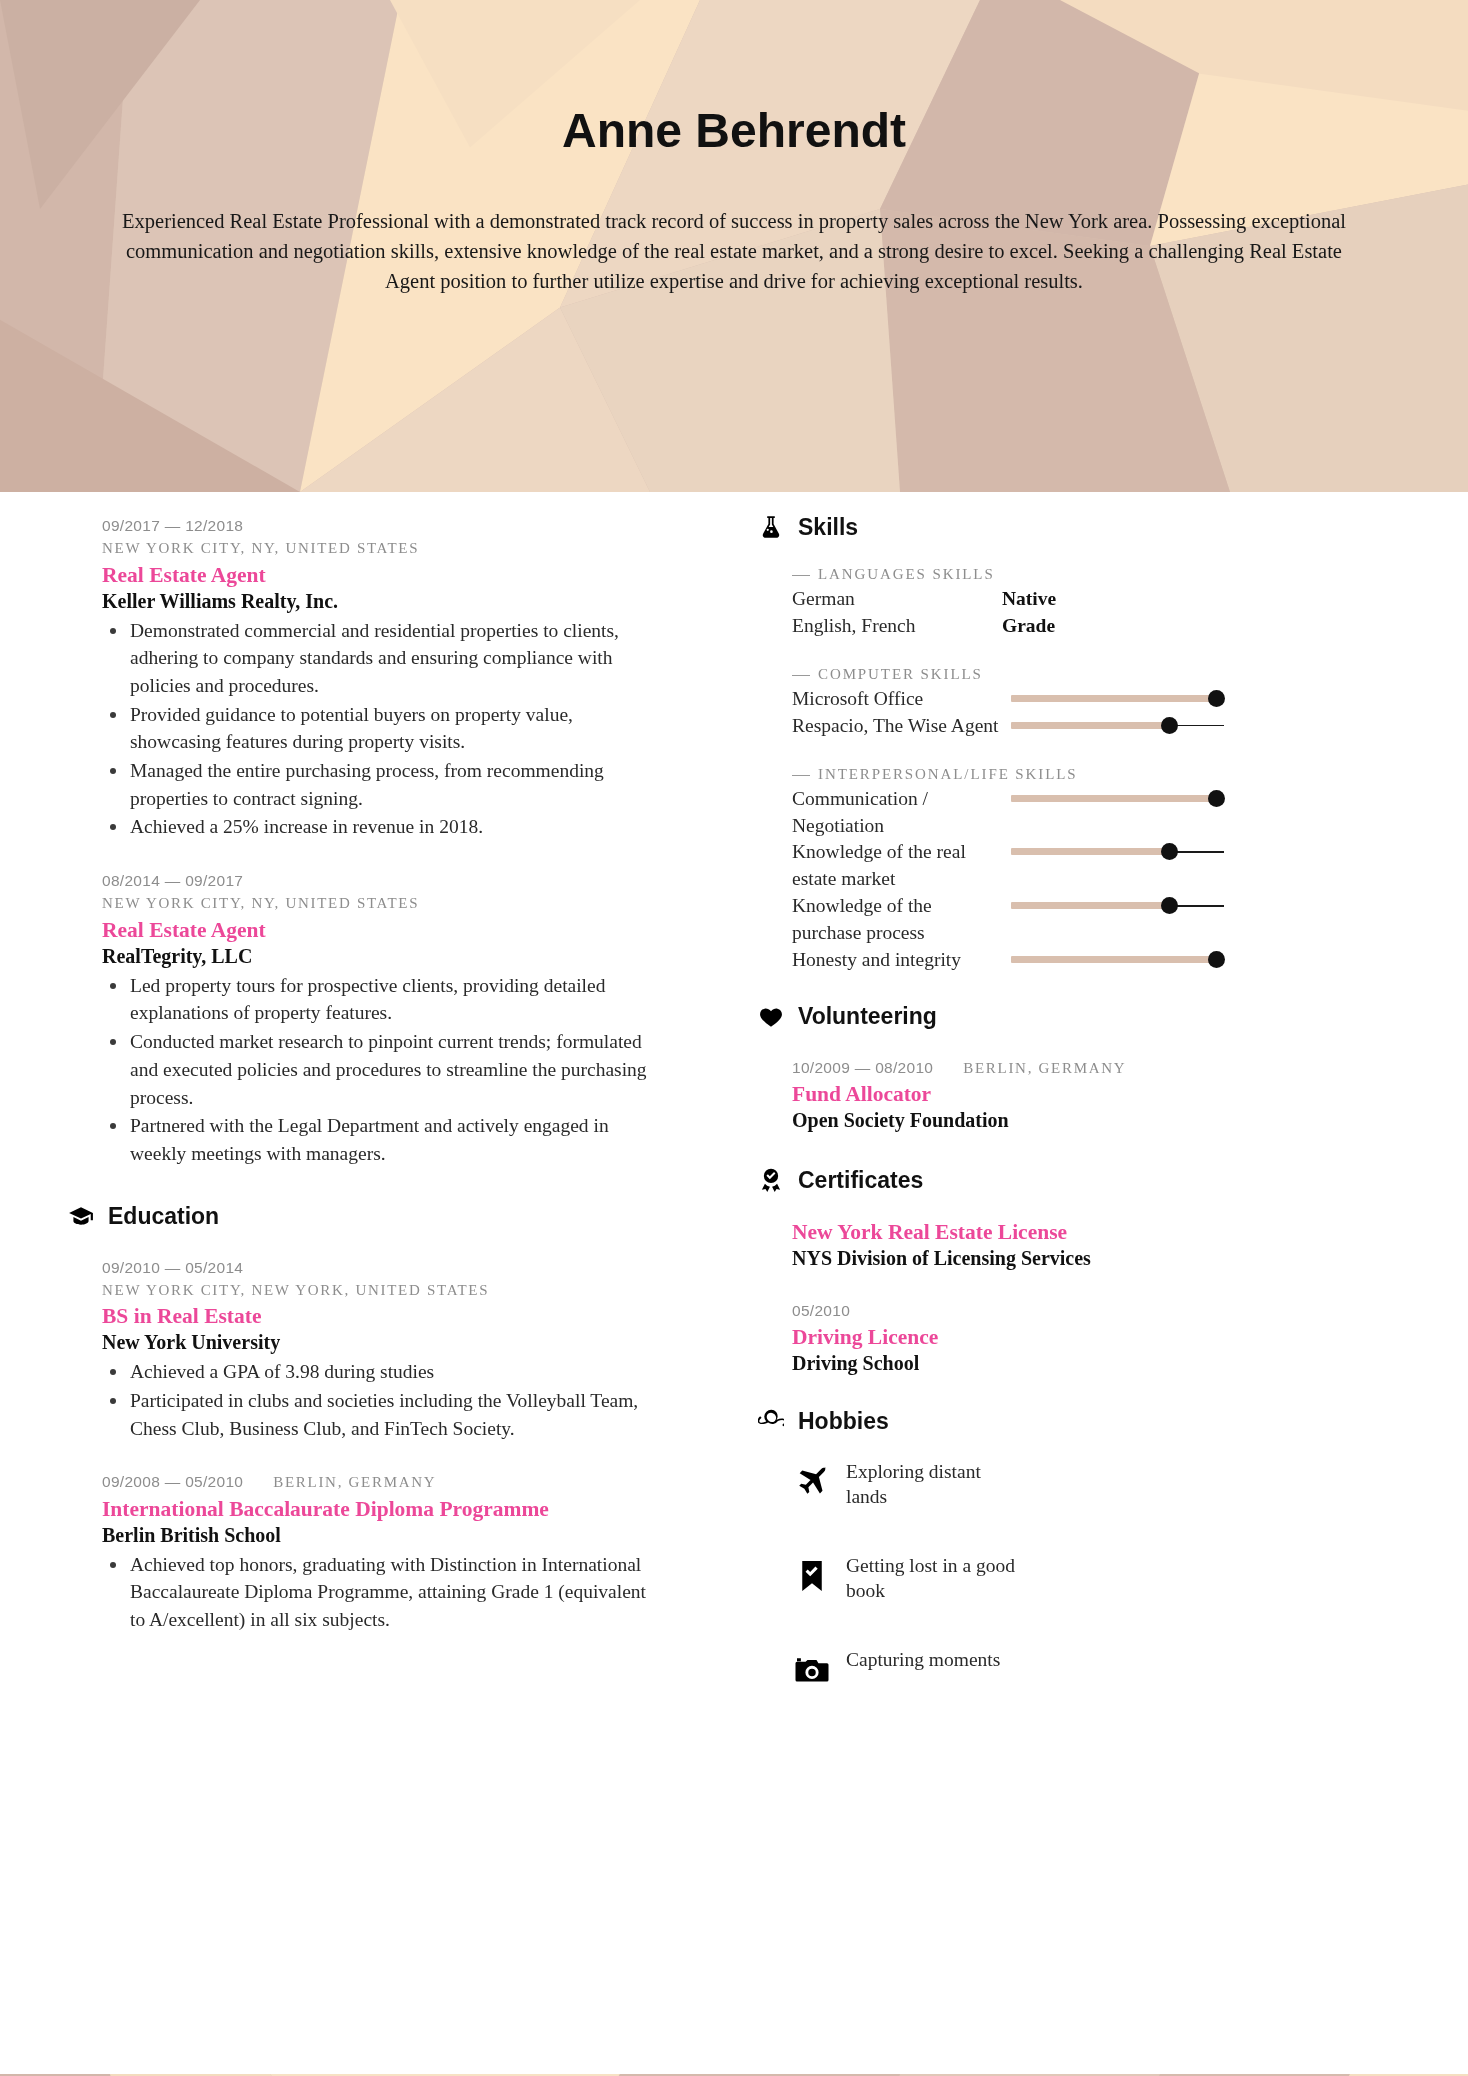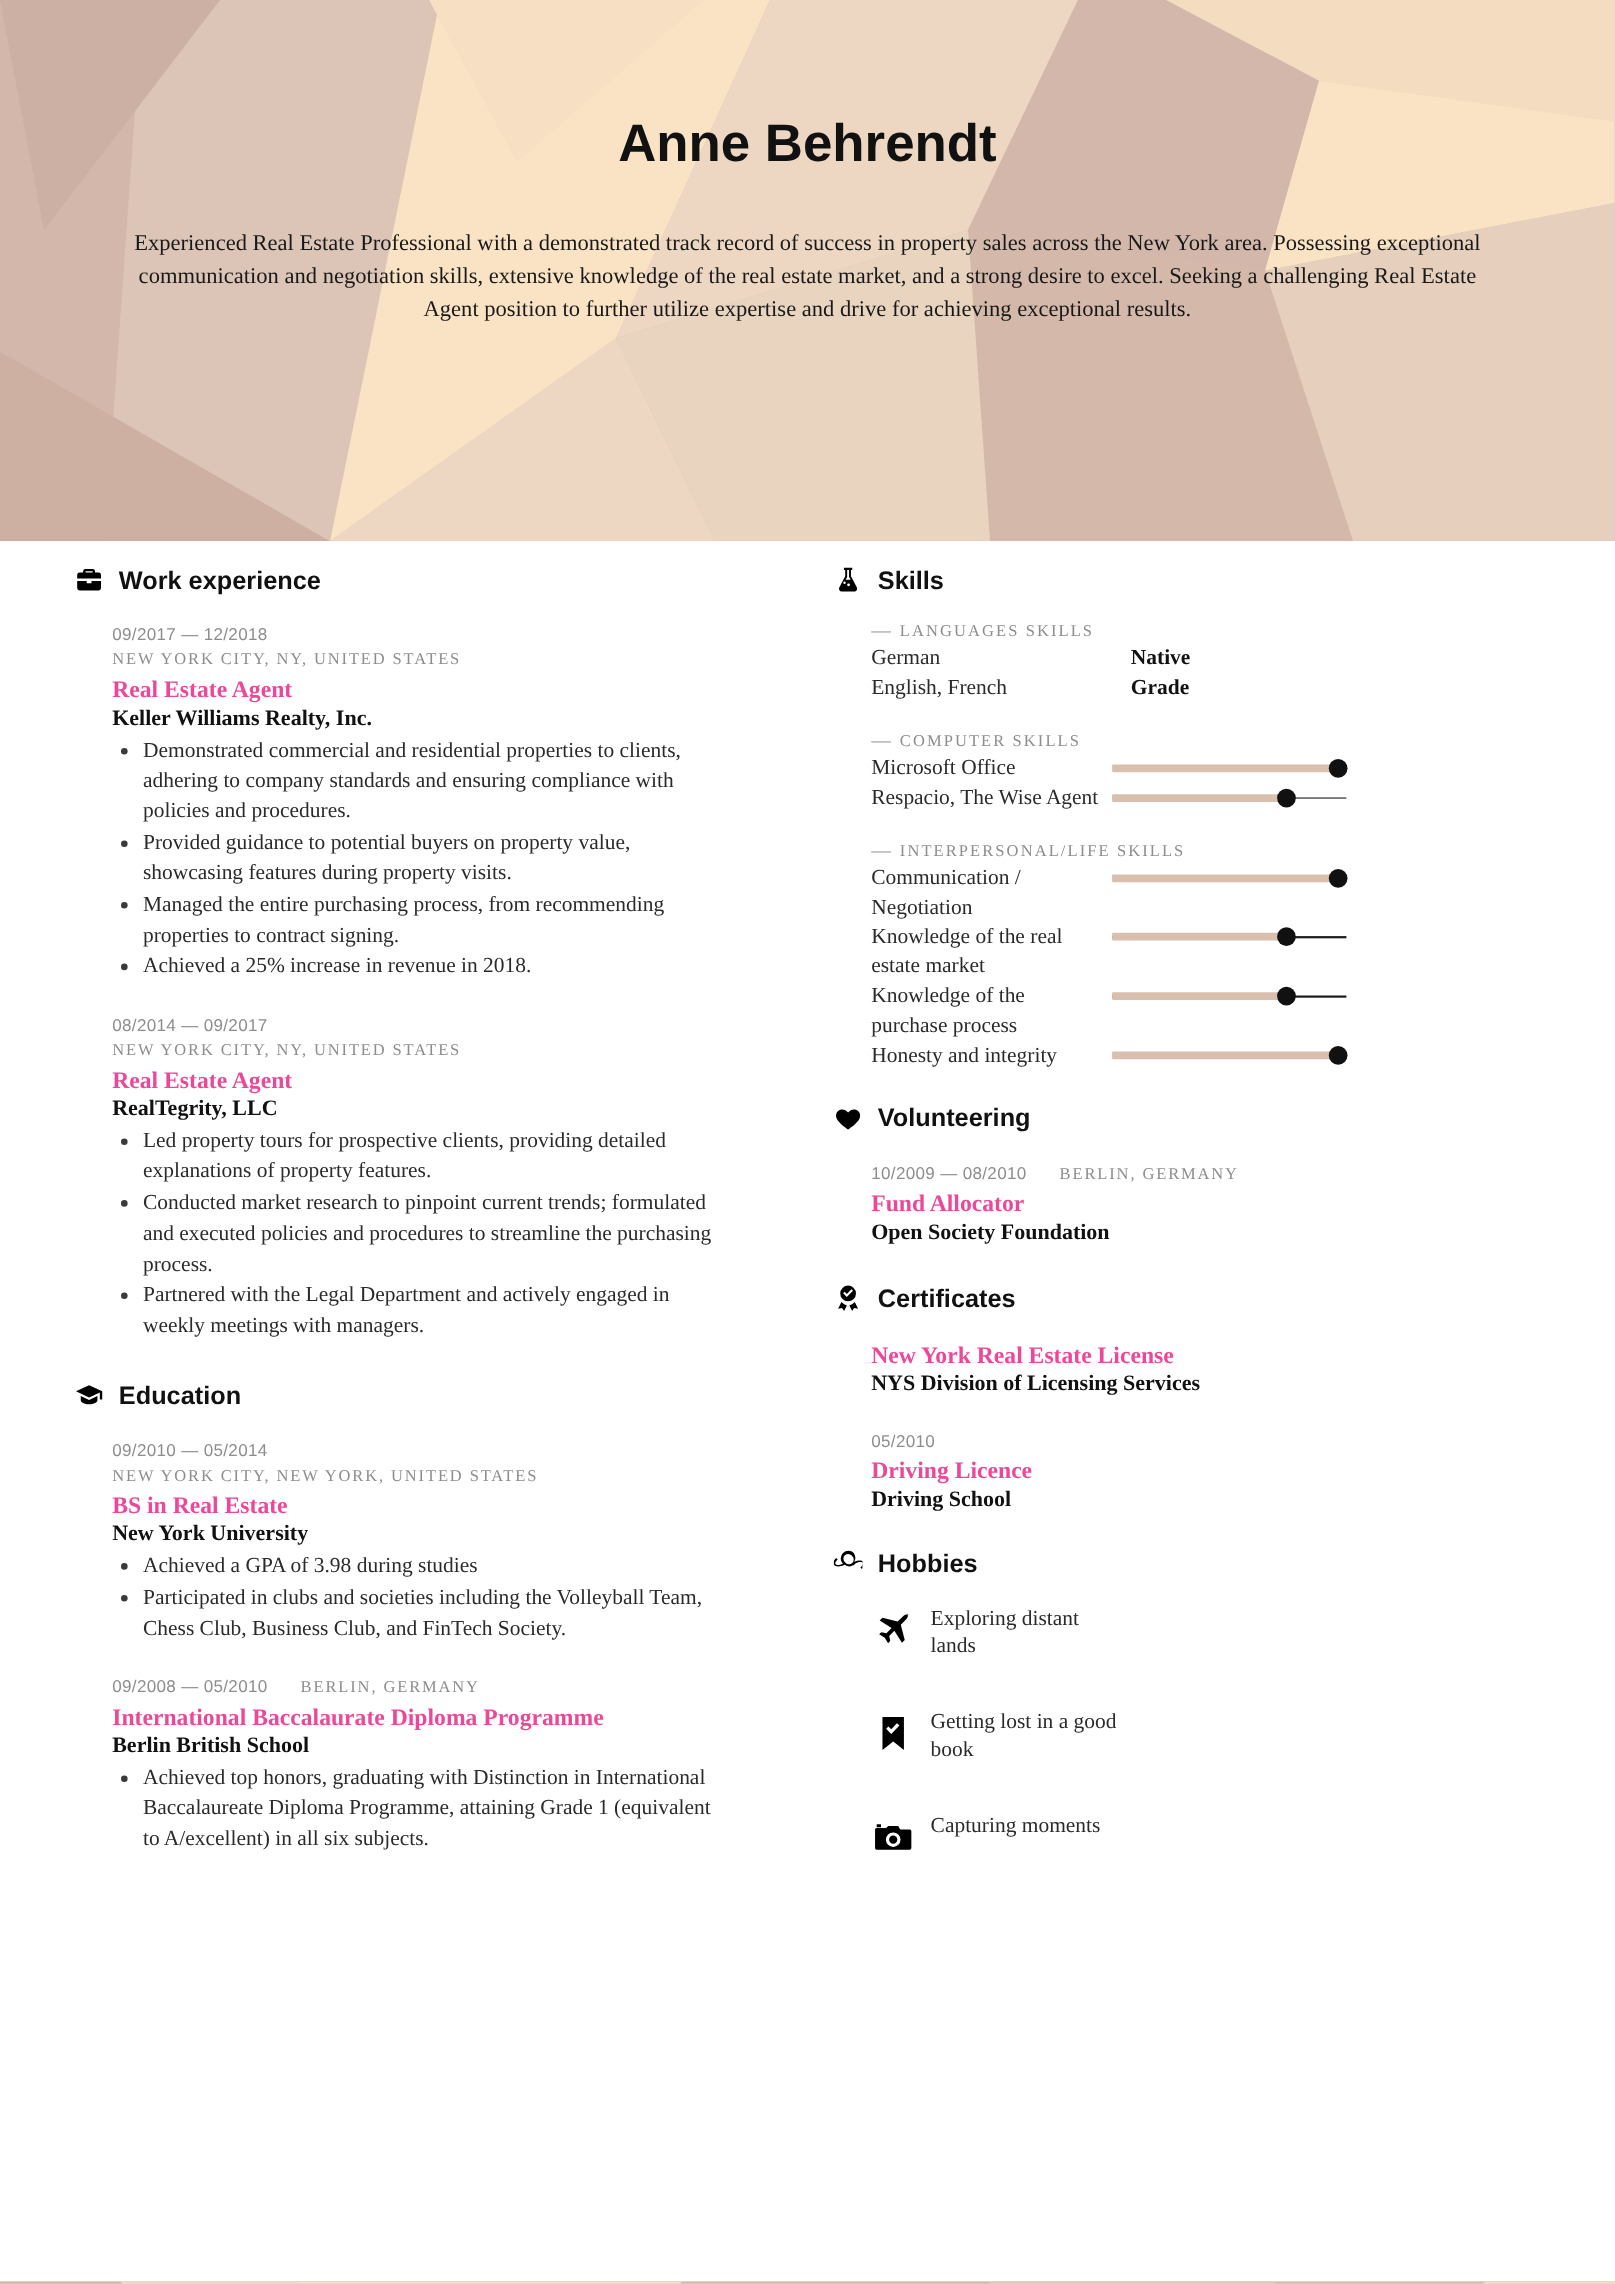--- a/index.html
+++ b/index.html
@@ -63,21 +63,21 @@
     content:"";position:absolute;left:-16px;top:11px;width:6px;height:6px;border-radius:50%;background:#3a3a3a;
   }
 
   
   .skill-group{margin:0 0 26px 34px;}
   .group-label{
     font-size:15px;color:#8d8d8d;letter-spacing:1.9px;text-transform:uppercase;
     margin-bottom:3px;white-space:nowrap;
   }
   .group-label .dash{display:inline-block;width:18px;border-top:1px solid #9a9a9a;vertical-align:middle;margin-right:8px;}
-  .lang-row{display:flex;align-items:flex-end;gap:26px;}
+  .lang-row{display:flex;align-items:flex-end;}
   .lang-name{width:210px;font-size:19.5px;color:#2a2a2a;line-height:1.38;}
   .lang-level{font-weight:bold;font-size:19.5px;color:#111;line-height:1.38;}
 
   .skill-row{display:flex;align-items:flex-start;margin:0;}
   .skill-name{width:213px;font-size:19.5px;color:#2a2a2a;line-height:1.38;padding-right:6px;}
   .slider{position:relative;width:213px;height:26px;flex:0 0 213px;}
   .slider .track{position:absolute;left:0;top:12px;height:1.6px;width:100%;background:#1a1a1a;}
   .slider .fill{position:absolute;left:0;top:9px;height:7px;background:#d9bfae;border-radius:1px;}
   .slider .knob{position:absolute;top:4px;width:17px;height:17px;border-radius:50%;background:#111;}
 
@@ -122,28 +122,20 @@
       <h1 class="name">Anne Behrendt</h1>
       <div class="summary">Experienced Real Estate Professional with a demonstrated track record of success in property sales across the New York area. Possessing exceptional communication and negotiation skills, extensive knowledge of the real estate market, and a strong desire to excel. Seeking a challenging Real Estate Agent position to further utilize expertise and drive for achieving exceptional results.</div>
     </div>
   </div>
 
   <div class="columns">
 
     <div class="col-left">
 
       <div class="section">
-        <div class="sec-head">
-          <span class="ico">
-            <svg viewBox="0 0 24 24">
-                <path d="M9 3h6a2 2 0 0 1 2 2v1h3a2 2 0 0 1 2 2v3H2V8a2 2 0 0 1 2-2h3V5a2 2 0 0 1 2-2zm0 3h6V5H9v1zM2 13h8v2h4v-2h8v6a2 2 0 0 1-2 2H4a2 2 0 0 1-2-2v-6z"></path>
-              </svg>
-          </span>
-          <span class="sec-title">Work experience</span>
-        </div>
         <div>
 
           <div class="entry">
             <div class="meta">
               <span class="dates">09/2017 — 12/2018</span>
             </div>
             <div class="place">New York City, NY, United States</div>
             <div class="role">Real Estate Agent</div>
             <div class="org">Keller Williams Realty, Inc.</div>
             <ul class="bullets">

